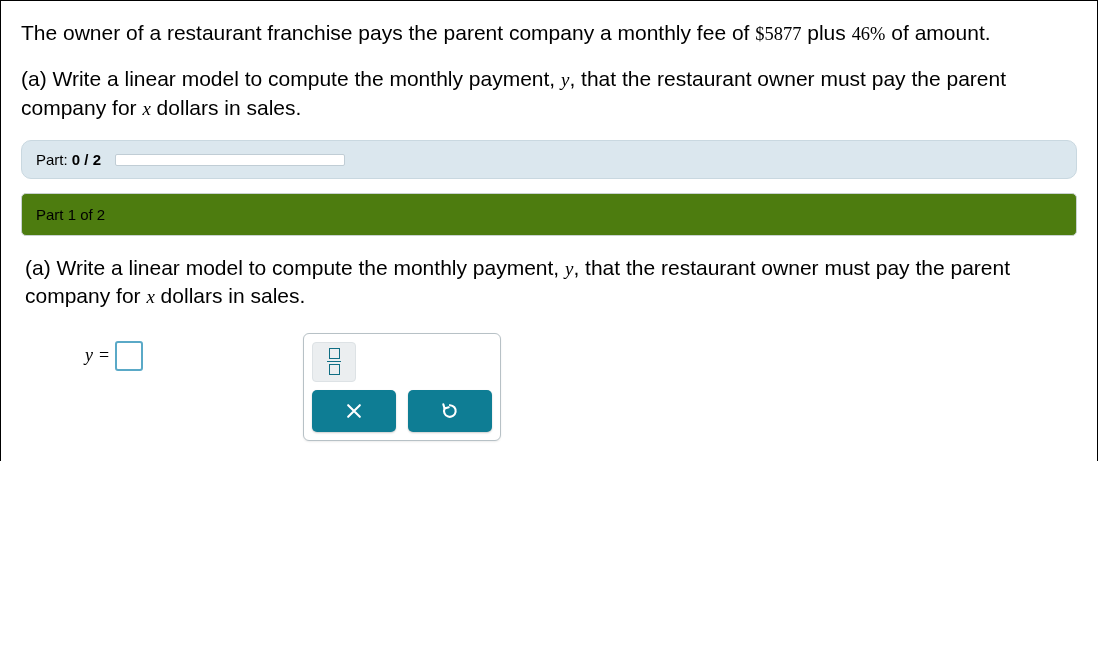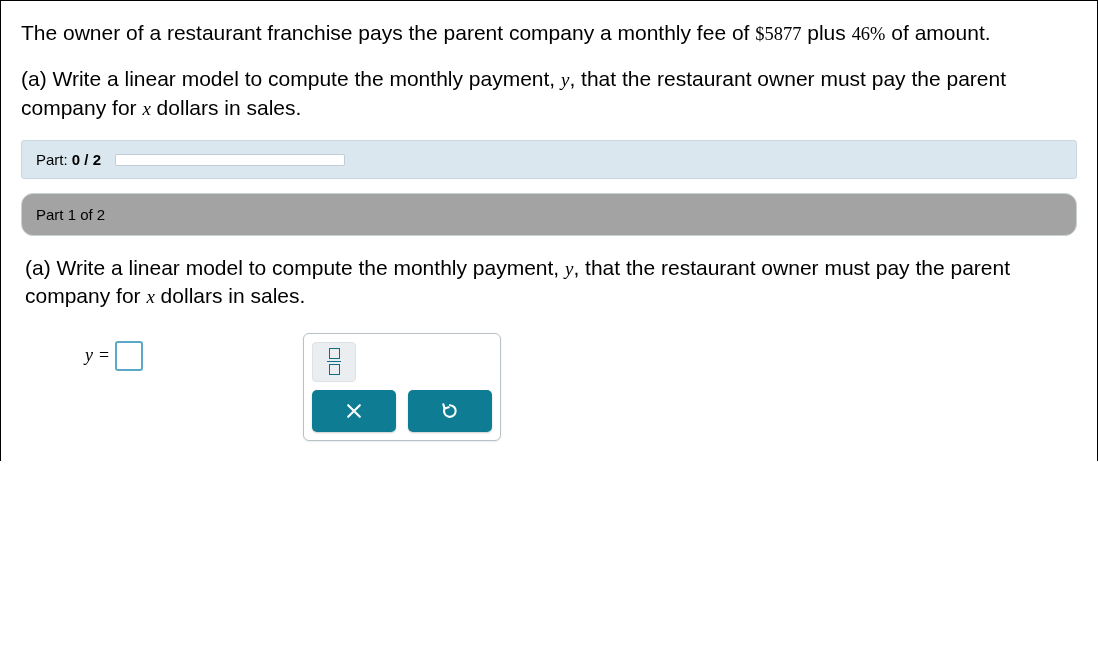--- a/index.html
+++ b/index.html
@@ -18,41 +18,41 @@
   }
   .problem-text p {
     line-height: 1.35;
     margin-bottom: 18px;
   }
   .var { font-family: 'Times New Roman', serif; font-style: italic; font-size: 0.9em; }
   .num { font-family: 'Times New Roman', serif; font-size: 0.88em; text-align: right; }
   .progress-bar {
     background: #dbe7ee;
     border: 1px solid #c9d8e0;
-    border-radius: 3px;
+    border-radius: 10px;
     padding: 10px 14px;
     display: flex;
     align-items: center;
     gap: 14px;
     margin-top: 6px;
     font-size: 15px;
   }
   .progress-label { font-weight: normal; }
   .progress-label b { font-weight: bold; }
   .progress-track {
     width: 230px;
     height: 12px;
     background: #fff;
     border: 1px solid #c0cdd5;
     border-radius: 2px;
   }
   .part-header {
-    background: #a3a3a3;
+    background: #4d7c0f;
     border: 1px solid #c9d2d0;
-    border-radius: 12px;
+    border-radius: 5px;
     padding: 12px 14px;
     margin-top: 14px;
     font-size: 15px;
   }
   .part-body {
     padding: 18px 4px 0 4px;
   }
   .part-body .qtext {
     font-size: 21px;
     line-height: 1.35;

